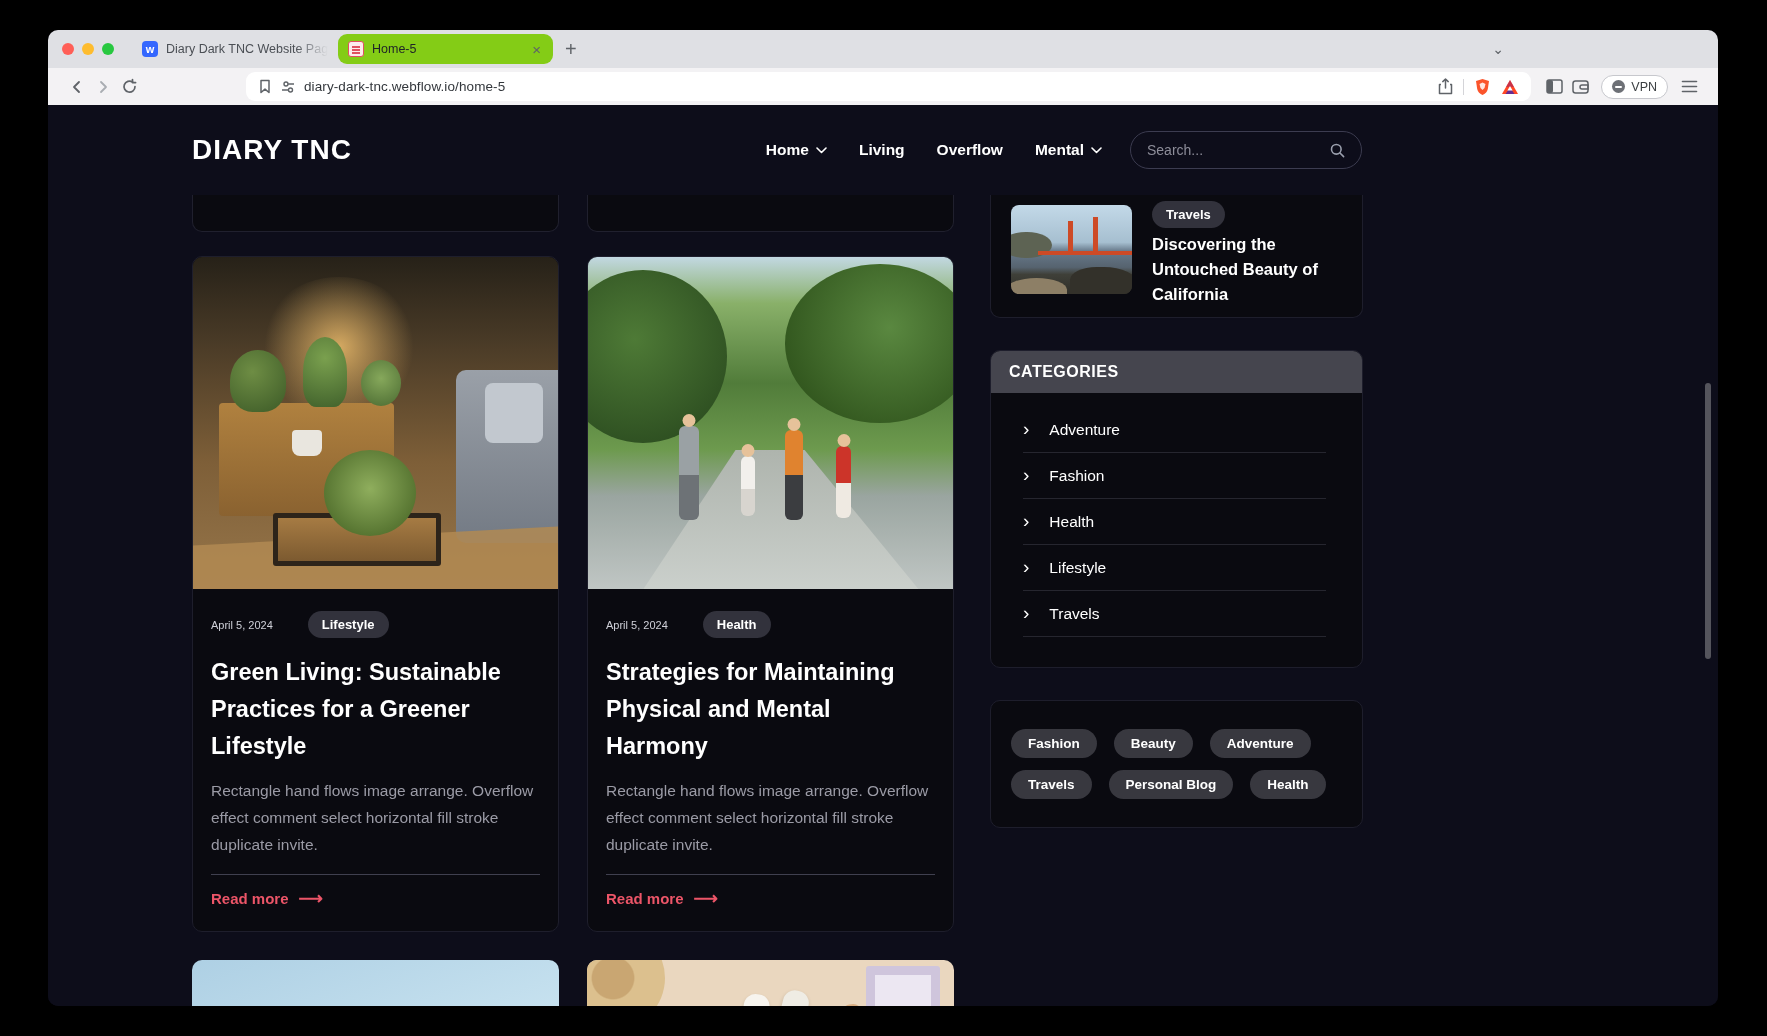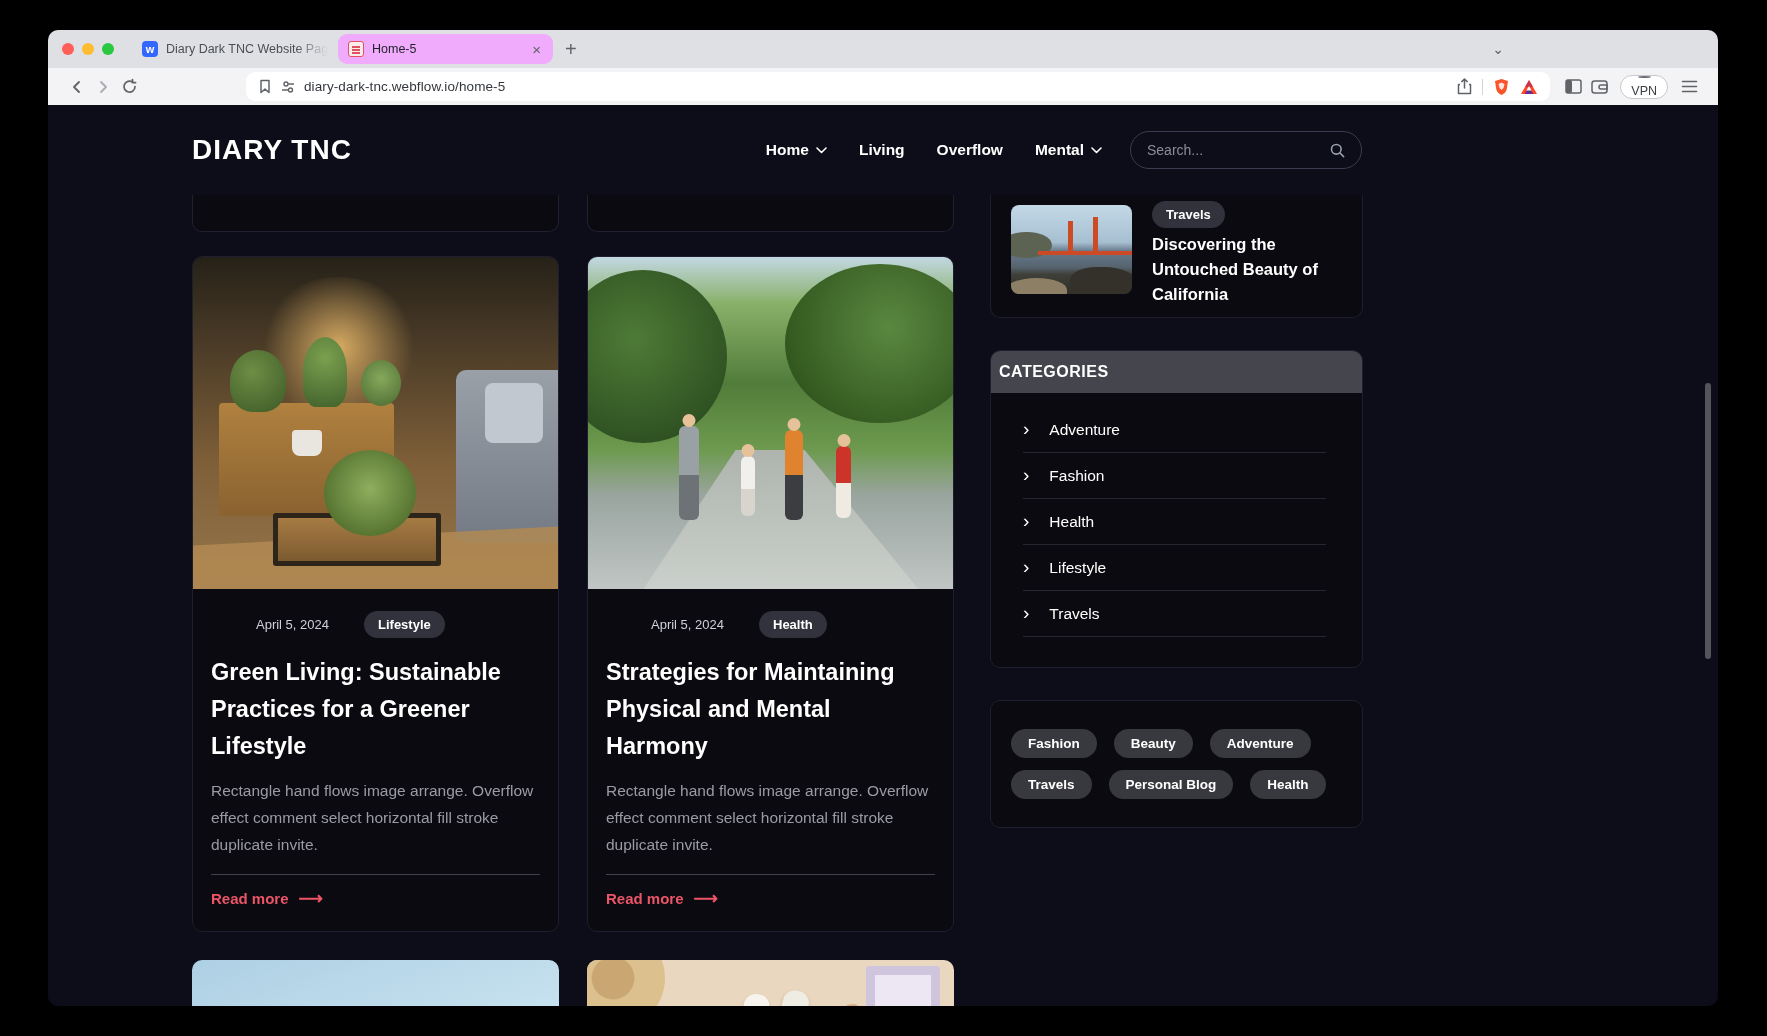--- a/index.html
+++ b/index.html
@@ -10,41 +10,41 @@
             border-radius:10px; overflow:hidden; background:#0d0d1a; }
 
   
   .tabbar { height:38px; background:#dfe0e4; display:flex; align-items:center; padding:0 14px; }
   .lights { display:flex; gap:8px; margin-right:18px; }
   .light { width:12px; height:12px; border-radius:50%; }
   .light.r { background:#ff5f57; } .light.y { background:#febc2e; } .light.g { background:#28c840; }
   .tab { display:flex; align-items:center; gap:8px; font-size:12.5px; height:30px; padding:0 10px; }
   .tab.inactive { width:206px; color:#4b4f55; overflow:hidden; white-space:nowrap; }
   .tab.inactive .title { overflow:hidden; -webkit-mask-image:linear-gradient(90deg,#000 80%,transparent); mask-image:linear-gradient(90deg,#000 80%,transparent); white-space:nowrap; }
-  .tab.active { width:215px; background:#f0abfc; border-radius:9px; color:#1f2328; }
+  .tab.active { width:215px; background:#84cc16; border-radius:9px; color:#1f2328; }
   .tab.active .title { flex:1; white-space:nowrap; overflow:hidden; }
   .favicon { width:16px; height:16px; border-radius:4px; flex-shrink:0; display:flex; align-items:center; justify-content:center; }
   .favicon.webflow { background:#3467fe; color:#fff; font-size:11px; font-weight:700; }
   .favicon.diary { background:#fdecec; border:1.5px solid #e05260; position:relative; border-radius:3px; }
   .favicon.diary i { position:absolute; left:3px; right:3px; height:1.5px; background:#e05260; }
   .favicon.diary i:nth-child(1){top:4px;} .favicon.diary i:nth-child(2){top:7px;} .favicon.diary i:nth-child(3){top:10px;}
   .tabclose { color:#5f6368; font-size:15px; padding:0 2px; }
   .newtab { color:#5f6368; font-size:20px; margin-left:12px; font-weight:400; }
   .tabchevron { margin-left:auto; margin-right:200px; color:#5f6368; font-size:14px; }
 
   
   .toolbar { height:37px; background:#f3f2f4; display:flex; align-items:center; padding:0 16px; }
   .tbtn { display:flex; align-items:center; justify-content:center; width:26px; height:26px; flex-shrink:0; }
   .urlfield { flex:1; height:29px; background:#fff; border-radius:9px; display:flex; align-items:center;
               gap:8px; padding:0 12px; margin-left:104px; margin-right:10px; }
   .urltext { font-size:13.5px; color:#33373c; letter-spacing:.1px; }
   .fieldright { margin-left:auto; display:flex; align-items:center; gap:10px; }
   .vsep { width:1px; height:16px; background:#d4d4d8; }
   .vpnpill { display:flex; align-items:center; gap:6px; height:24px; border:1px solid #c7c8cd; border-radius:12px;
-             background:#fff; padding:0 10px; font-size:12.5px; color:#3c4043; margin:0 8px;flex-direction:column; }
+             background:#fff; padding:0 10px; font-size:12.5px; color:#3c4043; margin:0 8px; }
   .vpndot { width:13px; height:13px; border-radius:50%; background:#6d7076; position:relative; }
   .vpndot::after { content:""; position:absolute; left:3px; right:3px; top:5.5px; height:2px; background:#fff; border-radius:1px; }
 
   
   .site { position:relative; height:901px; background:#0d0d1a; color:#fff; overflow:hidden; }
   .siteheader { height:90px; display:flex; align-items:center; }
   .inner { margin-left:144px; width:1170px; display:flex; align-items:center; }
   .logo { font-size:28px; font-weight:800; letter-spacing:1px; }
   .nav { margin-left:auto; display:flex; align-items:center; gap:32px; font-size:15.5px; font-weight:600; }
   .navitem { display:flex; align-items:center; gap:7px; }
@@ -57,40 +57,40 @@
   .content { display:flex; margin-left:144px; width:1171px; }
   .main { width:762px; }
   .row { display:flex; gap:28px; }
   .strip { width:367px; height:37px; background:#0a0a10; border:1px solid #20202e; border-top:none;
            border-radius:0 0 10px 10px; }
   .cards { margin-top:24px; }
   .card { width:367px; background:#0a0a10; border:1px solid #1e1e2c; border-radius:10px; overflow:hidden; }
   .img { height:332px; position:relative; overflow:hidden; }
   .cardbody { padding:22px 18px 24px; }
   .meta { display:flex; align-items:center; gap:35px; }
-  .date { font-size:13px; color:#cfd0d8;margin-left:45px; }
+  .date { font-size:11px; color:#cfd0d8; }
   .pill { background:#32323c; border-radius:14px; padding:6px 14px; font-size:13px; font-weight:600; color:#fff; }
   .cardtitle { margin-top:16px; font-size:23.5px; font-weight:700; line-height:37px; }
   .excerpt { margin-top:12px; font-size:15.5px; line-height:27px; color:#9b9ba6; }
   .divider { margin-top:16px; border-top:1px solid #40404f; }
   .readmore { margin-top:15px; display:flex; align-items:center; gap:10px; color:#ec5568;
               font-size:15px; font-weight:600; }
   .rmarrow { font-size:17px; line-height:1; }
   .bottomrow { margin-top:28px; }
   .pbcard { width:367px; height:120px; border-radius:10px 10px 0 0; overflow:hidden; position:relative; }
 
   
   .sidebar { width:373px; margin-left:36px; }
   .featured { height:123px; background:#0a0a10; border:1px solid #1e1e2c; border-top:none;
               border-radius:0 0 10px 10px; padding:10px 18px 0 20px; display:flex; gap:20px; overflow:hidden; }
   .thumb { width:121px; height:89px; border-radius:8px; position:relative; overflow:hidden; flex-shrink:0; }
   .featright { width:212px; }
   .feattitle { margin-top:9px; font-size:16.5px; font-weight:700; line-height:25px; }
   .panel { margin-top:32px; background:#0a0a10; border:1px solid #1e1e2c; border-radius:10px; overflow:hidden; }
-  .panelhead { height:42px; background:#45454e; display:flex; align-items:center; padding:0 8px;
+  .panelhead { height:42px; background:#45454e; display:flex; align-items:center; padding:0 18px;
                font-size:16px; font-weight:700; letter-spacing:.5px; }
   .catlist { padding:14px 0 30px; }
   .catitem { margin:0 36px 0 32px; height:46px; display:flex; align-items:center; gap:20px;
              border-bottom:1px solid #26262f; font-size:15.5px; }
   .catchev { font-size:19px; line-height:1; margin-top:-3px; color:#fff; }
   .tagpanel .panelhead { height:44px; }
   .tagcloud { padding:28px 20px; display:flex; flex-wrap:wrap; gap:12px 17px; }
   .tag { height:29px; background:#38383f; border-radius:15px; padding:0 17px; display:flex; align-items:center;
          font-size:13.5px; font-weight:600; }
   .scrollthumb { position:absolute; right:7px; top:278px; width:6px; height:276px; background:#54545c; border-radius:3px; }

